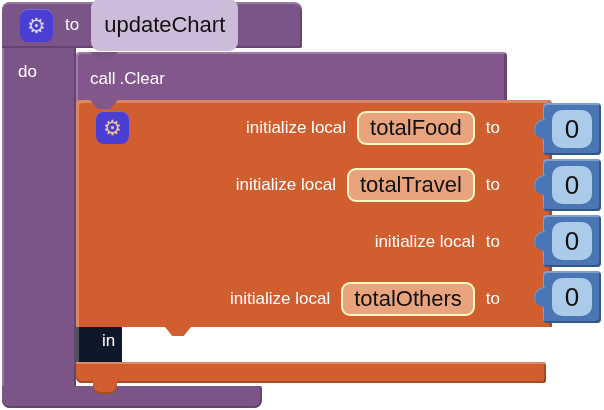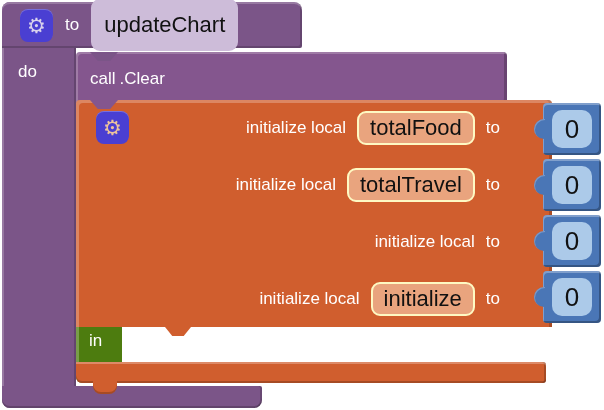--- a/index.html
+++ b/index.html
@@ -30,23 +30,23 @@
   .dd-arrow{font-size:13px;color:#6a4878;margin-left:12px;}
 
   
   .o-body{left:76px;top:100px;width:476px;height:227px;background:#d05e2e;border-radius:4px 4px 0 0;
         box-shadow:inset 3px 3px 0 rgba(255,255,255,.25), inset -3px 0 0 rgba(0,0,0,.18);
         display:flex;flex-direction:column;}
   .o-notch{left:90px;top:100px;width:28px;height:9px;background:#84568e;}
   .o-row{flex:1;display:flex;align-items:center;justify-content:flex-end;padding-right:52px;gap:11px;position:relative;}
   .o-row .gear{position:absolute;left:20px;top:11px;color:#ecc39c;}
   .name-pill{background:#e9a47e;border:2px solid #fef9c3;border-radius:9px;padding:2px 11px;font-size:22px;color:#111;}
-  .in-col{left:76px;top:327px;width:46px;height:56px;background:#4d7c0f;border-radius:0 0 0 6px;
+  .in-col{left:76px;top:327px;width:46px;height:56px;background:#0f172a;border-radius:0 0 0 6px;
         box-shadow:inset 3px 0 0 rgba(255,255,255,.25), inset 0 -2px 0 rgba(0,0,0,.15);
-        display:flex;align-items:flex-start;padding-left:13px;padding-top:4px;}
+        display:flex;align-items:flex-start;padding-left:26px;padding-top:4px;}
   .o-bar{left:76px;top:362px;width:470px;height:21px;background:#d05e2e;border-radius:0 3px 3px 6px;
         box-shadow:inset 0 2px 0 rgba(255,255,255,.28), inset 0 -2px 0 rgba(0,0,0,.2), inset -2px 0 0 rgba(0,0,0,.2);}
   .sock-notch{left:165px;top:327px;width:26px;height:9px;background:#d05e2e;}
   .o-tab{left:93px;top:381px;width:24px;height:13px;background:#d05e2e;border-radius:0 0 8px 8px;z-index:3;
         box-shadow:inset 0 -2px 0 rgba(0,0,0,.2);}
 
   
   .num-block{left:543px;width:58px;height:52px;background:#4a76b6;border-radius:4px;z-index:2;
         box-shadow:inset 1px 2px 0 rgba(255,255,255,.3), inset -2px -2px 0 rgba(0,0,0,.28);
         display:flex;align-items:center;justify-content:center;}
@@ -92,21 +92,21 @@
       <span class="kw">initialize local</span>
       <span class="name-pill">totalTravel</span>
       <span class="kw">to</span>
     </div>
     <div class="o-row">
       <span class="kw">initialize local</span>
       <span class="kw">to</span>
     </div>
     <div class="o-row">
       <span class="kw">initialize local</span>
-      <span class="name-pill">initialize</span>
+      <span class="name-pill">totalOthers</span>
       <span class="kw">to</span>
     </div>
   </div>
   <div class="abs notch o-notch"></div>
 
   <div class="abs in-col">
     <span class="kw">in</span>
   </div>
   <div class="abs notch sock-notch"></div>
   <div class="abs o-bar"></div>

